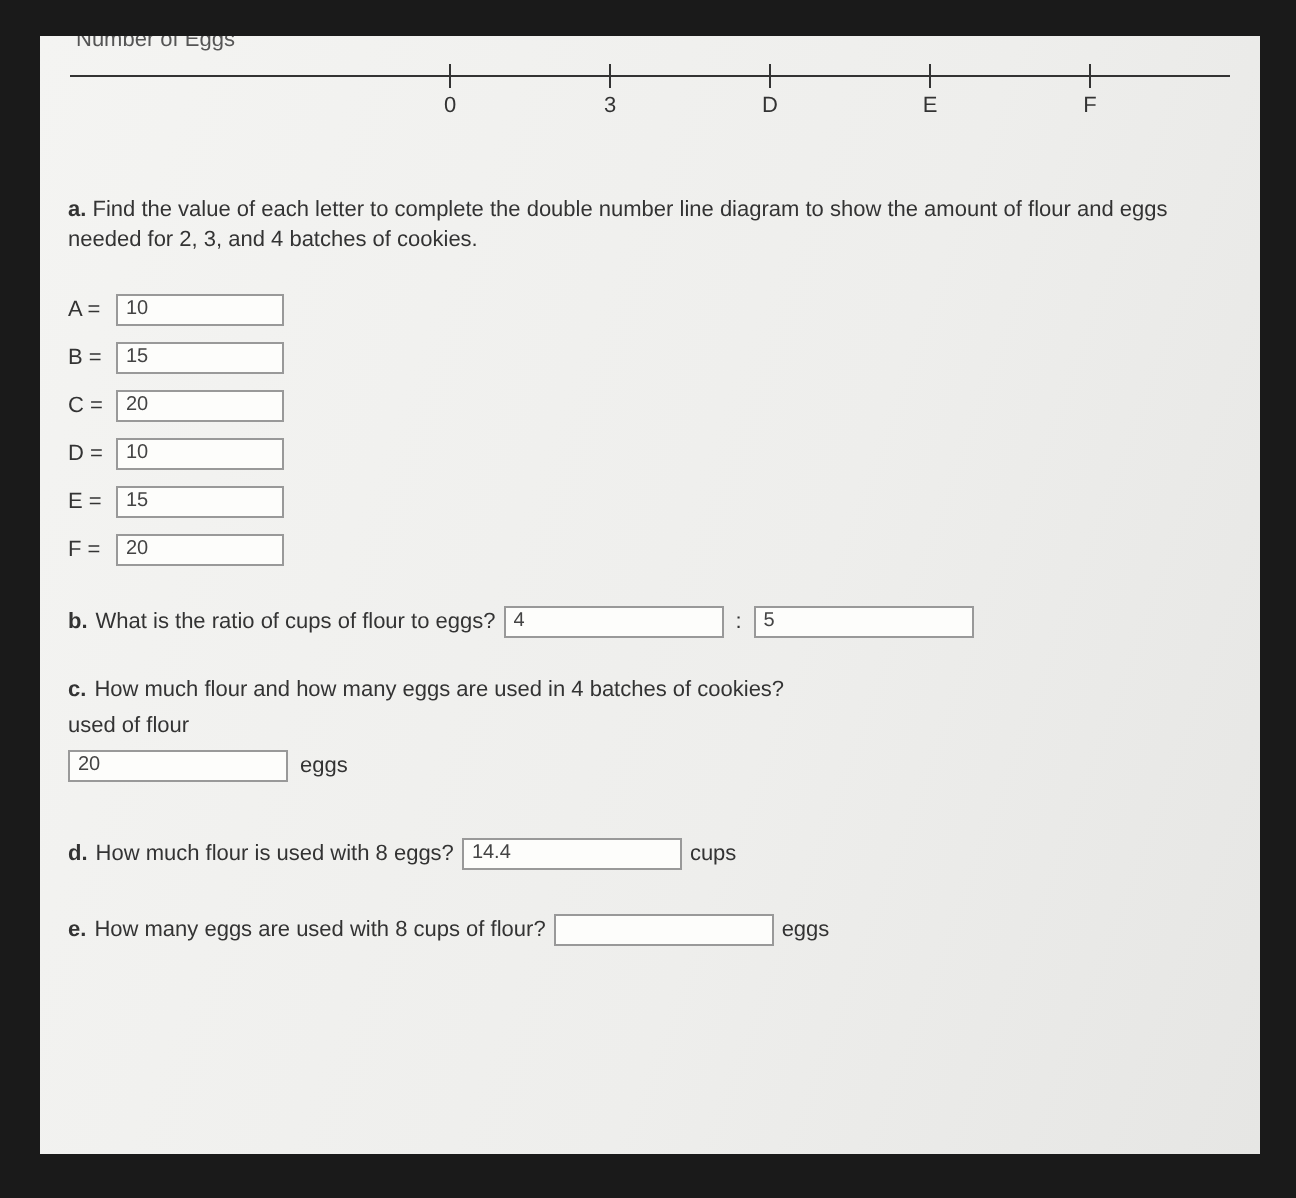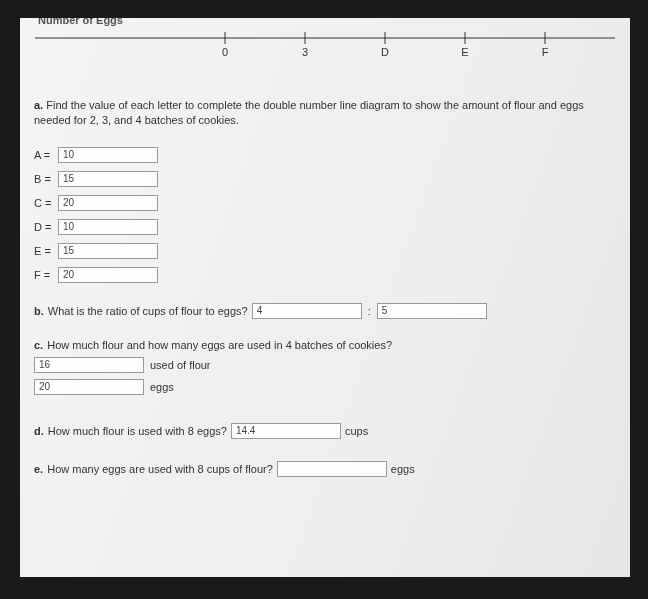--- a/index.html
+++ b/index.html
@@ -25,21 +25,20 @@
     bottom: 22px;
     background: linear-gradient(110deg, #f4f4f2 0%, #eeeeec 60%, #e6e6e4 100%);
     padding: 0 14px 14px 14px;
     overflow: hidden;
   }
   .cutoff-label {
     font-size: 11px;
     color: #555;
     margin-top: -4px;
     margin-left: 4px;
-    font-weight: bold;
   }
   .numline-wrap {
     position: relative;
     height: 36px;
     margin-top: 2px;
   }
   .numline-svg { width: 100%; height: 36px; }
   .question-a {
     margin-top: 34px;
     font-size: 11px;
@@ -57,21 +56,21 @@
   }
   .letter-row .lbl { width: 24px; }
   input.box {
     border: 1px solid #999;
     background: #fdfdfb;
     height: 16px;
     font-size: 10px;
     padding: 0 4px;
     color: #444;
   }
-  .w90 { width: 100px; }
+  .w90 { width: 84px; }
   .w110 { width: 110px; }
   .section {
     margin-top: 20px;
     font-size: 11px;
     color: #333;
   }
   .inline-row {
     display: flex;
     align-items: center;
     flex-wrap: wrap;
@@ -155,21 +154,20 @@
     <span class="sep">:</span>
     <input class="box w110" value="5" style="">
   </div>
 
   <div class="section">
     <div class="inline-row">
       <span class="bold">c.</span>
       <span>How much flour and how many eggs are used in 4 batches of cookies?</span>
     </div>
     <div class="sub-row">
-      <input class="box w110" value="16" style="">
       <span>used of flour</span>
     </div>
     <div class="sub-row">
       <input class="box w110" value="20" style="">
       <span>eggs</span>
     </div>
   </div>
 
   <div class="section inline-row" style="margin-top:28px">
     <span class="bold">d.</span>

